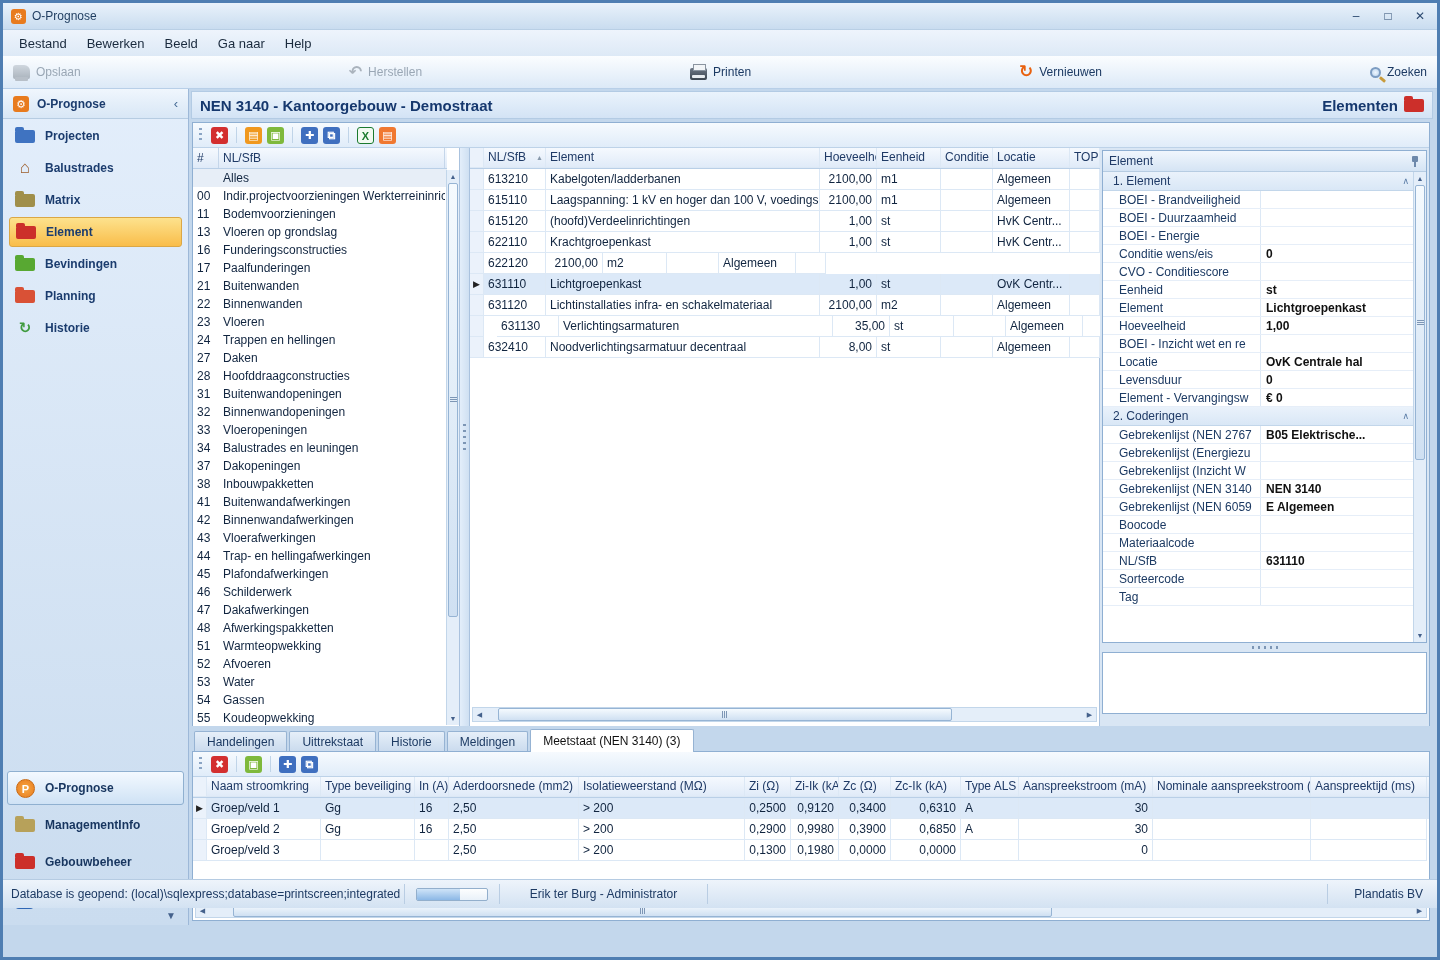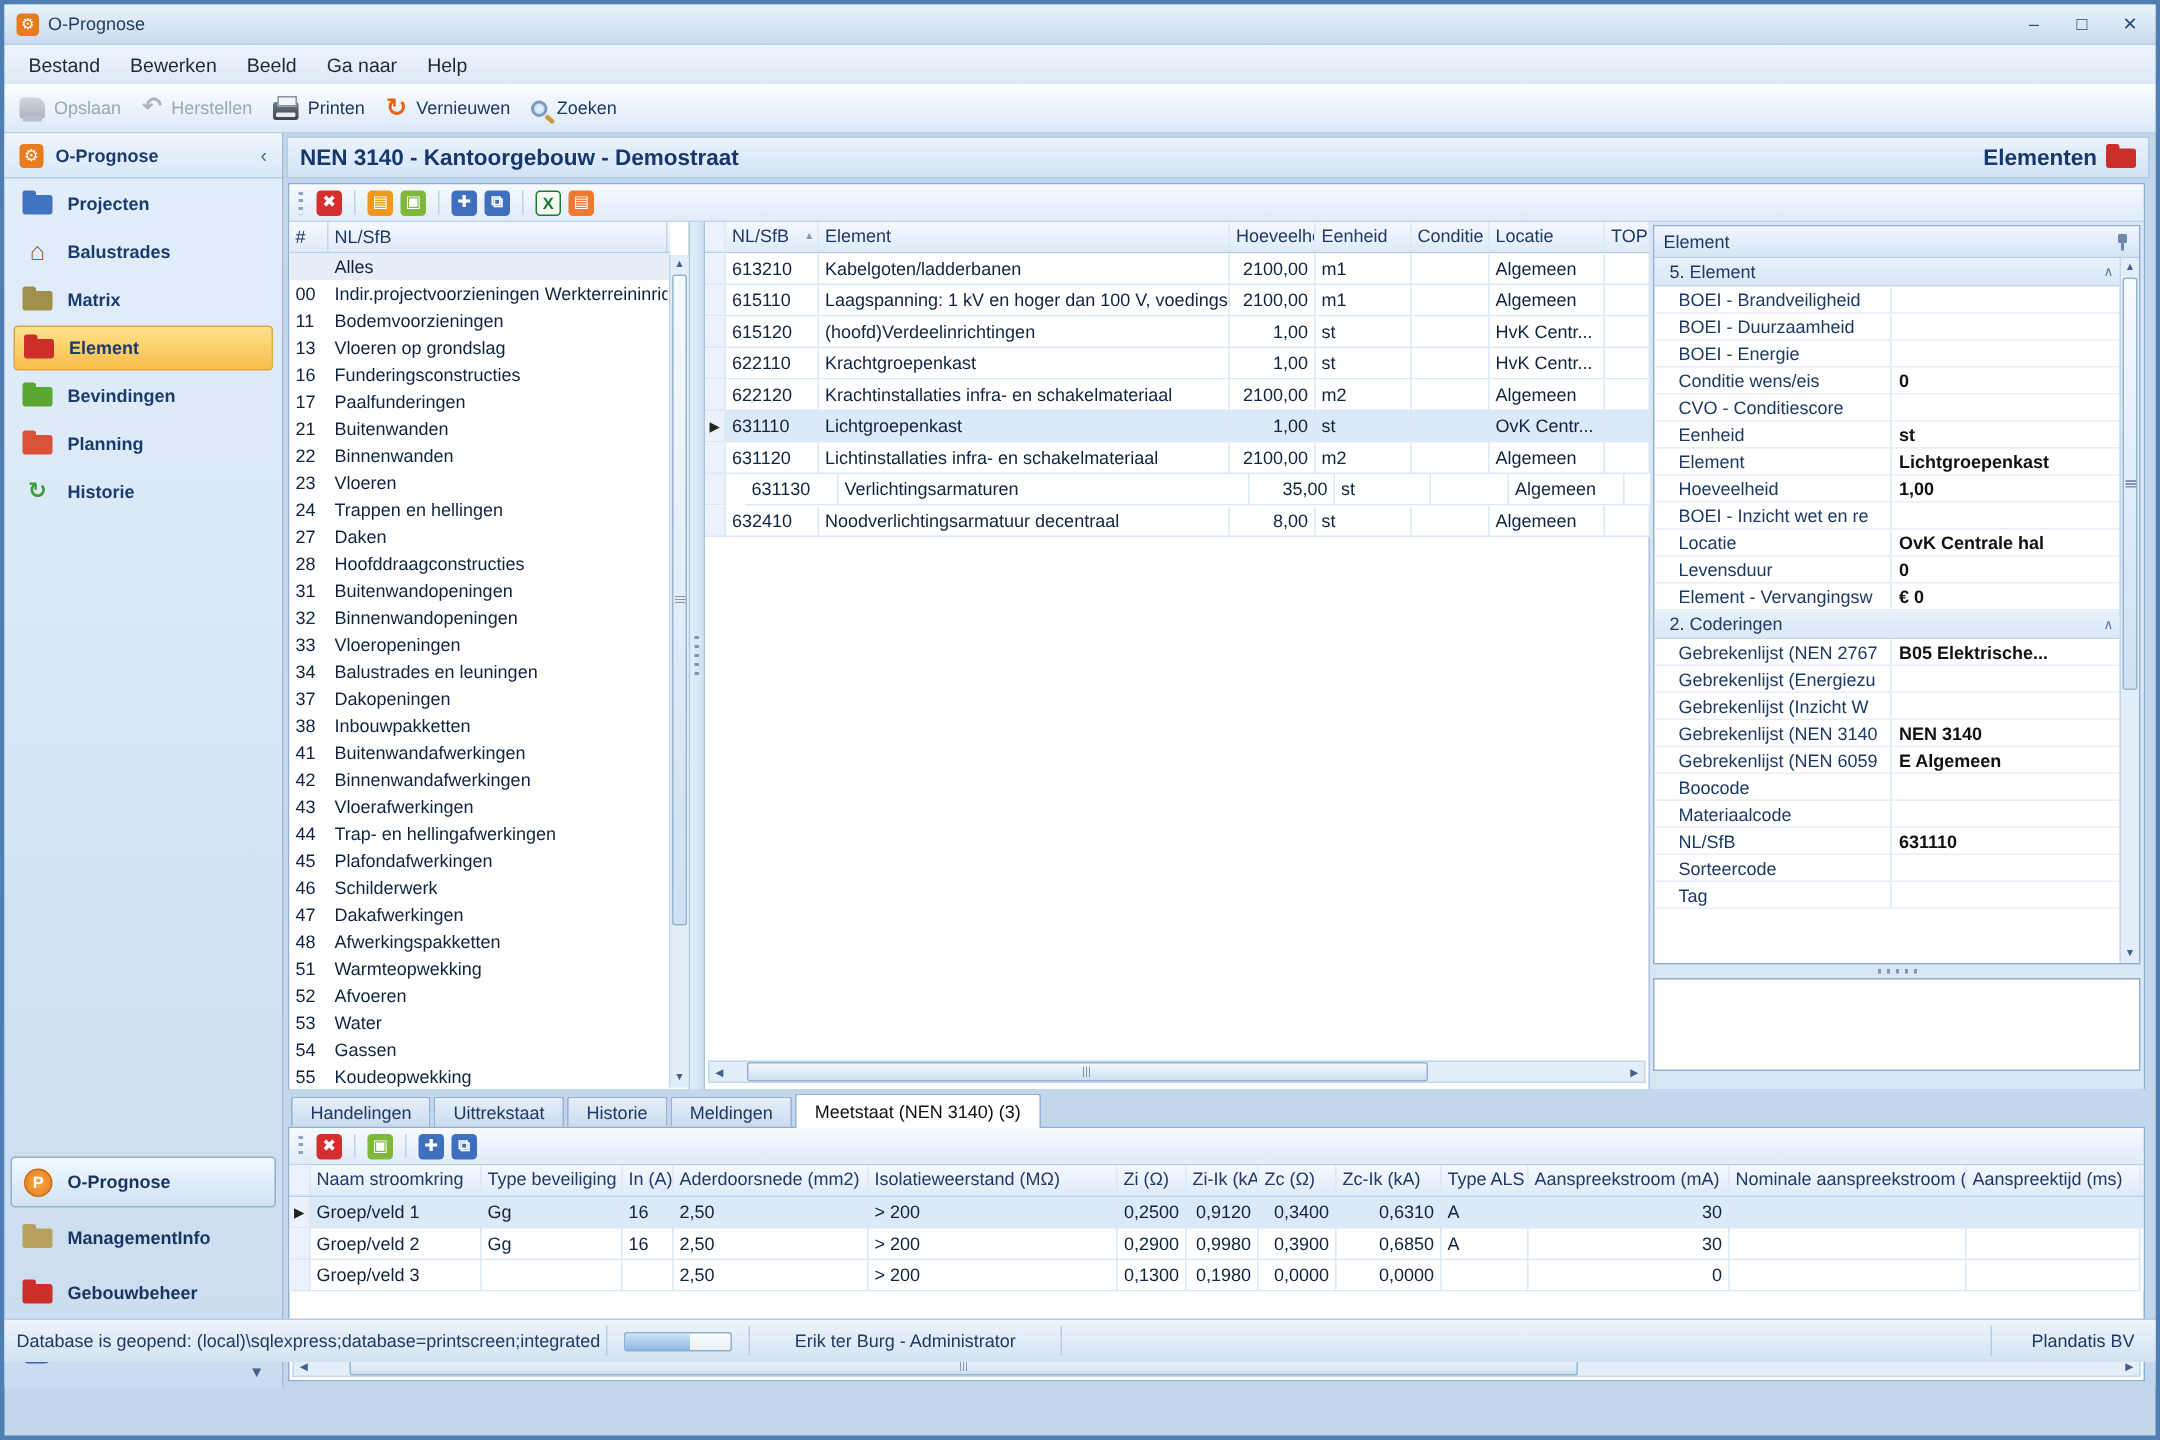--- a/index.html
+++ b/index.html
@@ -18,21 +18,21 @@
   .win-btn { font-size:12px; color:#2c4a70; width:18px; text-align:center; cursor:default;}
 
   
   .menubar { position:absolute; top:27px; left:0; right:0; height:26px;
     background:linear-gradient(#eef4fc,#dde9f6); display:flex; align-items:center; padding:0 6px;}
   .menu-item { font-size:13px; color:#1a2a3d; padding:3px 10px; }
 
   
   .maintoolbar { position:absolute; top:53px; left:0; right:0; height:33px;
     background:linear-gradient(#fbfdff,#dcE9f7); border-bottom:1px solid #b8cfe8;
-    display:flex; align-items:center; padding:0 10px; gap:14px;}
+    display:flex; align-items:center; padding:0 10px; gap:14px;justify-content:space-between;}
   .tb-btn { display:flex; align-items:center; gap:6px; font-size:12px; color:#1c3a63;
     background:none; border:none; font-family:inherit;}
   .tb-btn.disabled { color:#9aa7b5; }
   .ico-save { width:17px; height:14px; background:linear-gradient(#cfd6de,#aab3bd); border-radius:3px 6px 2px 2px; position:relative;}
   .ico-save::after { content:''; position:absolute; left:2px; bottom:-2px; width:13px; height:4px; background:#b7bfc8; border-radius:1px;}
   .ico-undo { font-size:16px; color:#aab3bd; font-weight:bold; line-height:14px;}
   .ico-printer { width:17px; height:12px; background:linear-gradient(#6d7785,#3c4550); border-radius:2px; position:relative; margin-top:3px;}
   .ico-printer::before { content:''; position:absolute; top:-4px; left:3px; width:11px; height:5px; background:#f2f5f8; border:1px solid #8a94a0;}
   .ico-printer::after { content:''; position:absolute; bottom:2px; left:2px; width:13px; height:3px; background:#e8ecf0; border-radius:1px;}
   .ico-refresh { font-size:17px; color:#e8610f; font-weight:bold; line-height:16px;}
@@ -493,21 +493,20 @@
                 <div class="g-cell" style="width: 274px;">Krachtgroepenkast</div>
                 <div class="g-cell" style="width: 57px; text-align: right;">1,00</div>
                 <div class="g-cell" style="width: 64px;">st</div>
                 <div class="g-cell" style="width: 52px;"></div>
                 <div class="g-cell" style="width: 77px;">HvK Centr...</div>
                 <div class="g-cell" style="width: 30px;"></div>
               </div>
               <div class="g-row">
                 <div class="g-cell g-ind" style="width: 14px;"></div>
                 <div class="g-cell" style="width: 62px;">622120</div>
-                <div class="g-cell" style="width: 274px;">Krachtinstallaties infra- en schakelmateriaal</div>
                 <div class="g-cell" style="width: 57px; text-align: right;">2100,00</div>
                 <div class="g-cell" style="width: 64px;">m2</div>
                 <div class="g-cell" style="width: 52px;"></div>
                 <div class="g-cell" style="width: 77px;">Algemeen</div>
                 <div class="g-cell" style="width: 30px;"></div>
               </div>
               <div class="g-row g-sel">
                 <div class="g-cell g-ind" style="width: 14px;">▶</div>
                 <div class="g-cell" style="width: 62px;">631110</div>
                 <div class="g-cell" style="width: 274px;">Lichtgroepenkast</div>
@@ -561,21 +560,21 @@
 
         <div class="prop-pane">
           <div class="prop-panel">
             <div class="prop-title">
               <span>Element</span>
               <span class="pin"></span>
             </div>
             <div class="prop-body">
               <div class="prop-inner">
                 <div class="prop-ghead">
-                  <span>5. Element</span>
+                  <span>1. Element</span>
                   <span class="gh-caret">∧</span>
                 </div>
                 <div>
 
                     <div class="prop-row">
                       <div class="prop-label">BOEI - Brandveiligheid</div>
                       <div class="prop-value"></div>
                     </div>
 
                     <div class="prop-row">

